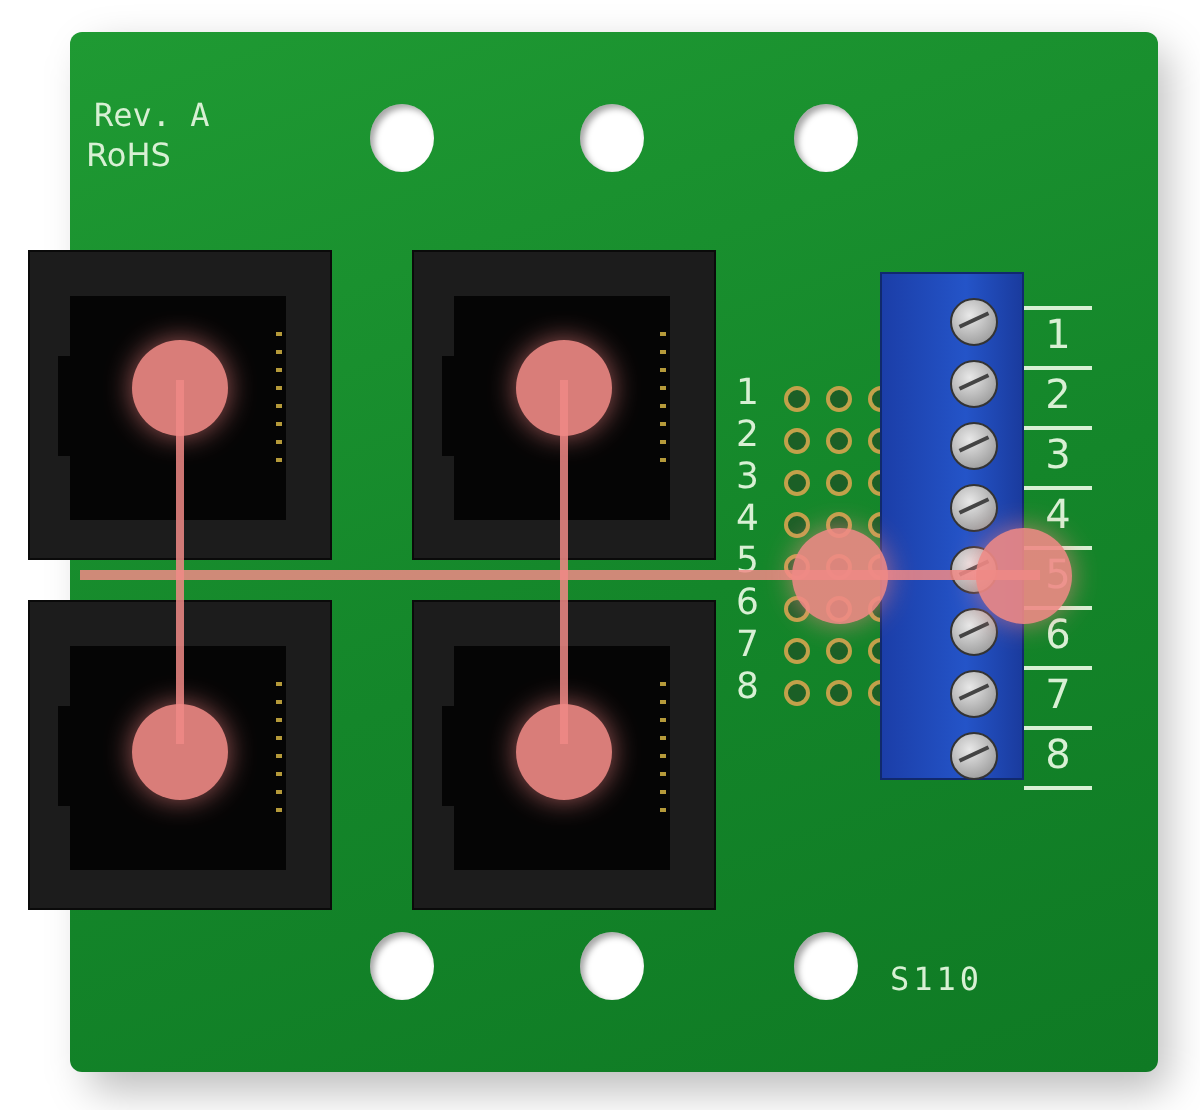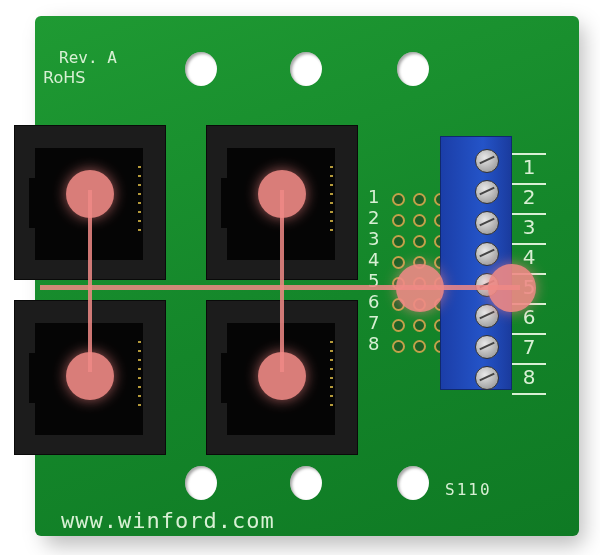--- a/index.html
+++ b/index.html
@@ -1,21 +1,21 @@
 <!DOCTYPE html>
 <html><head>
 <meta charset="utf-8">
 <style>
   html,body{margin:0;padding:0;background:#ffffff;}
   body{width:600px;height:555px;position:relative;overflow:hidden;font-family:"DejaVu Sans",sans-serif;}
   .shadow{position:absolute;left:44px;top:24px;width:540px;height:522px;border-radius:10px;background:rgba(0,0,0,0.25);filter:blur(10px);}
   .board{position:absolute;left:35px;top:16px;width:544px;height:520px;background:linear-gradient(160deg,#1f9a33 0%,#14862a 55%,#0f7a24 100%);border-radius:6px;}
   .silk{position:absolute;color:#d8f0d4;font-family:"DejaVu Sans Mono",monospace;}
   .title{left:8px;top:2px;font-size:27px;letter-spacing:0px;font-family:"DejaVu Sans",sans-serif;}
-  .rev{left:24px;top:32px;font-size:16px;}
+  .rev{left:12px;top:32px;font-size:16px;}
   .rohs{left:8px;top:52px;font-size:16px;font-family:"DejaVu Sans",sans-serif;}
   .url{left:26px;top:492px;font-size:22px;letter-spacing:1px;}
   .code{left:410px;top:464px;font-size:16px;letter-spacing:2px;}
   .hole{position:absolute;width:32px;height:34px;border-radius:50%;background:#fff;box-shadow:inset 2px 2px 3px rgba(0,0,0,0.35);}
   .jack{position:absolute;width:152px;height:155px;background:#1c1c1c;border:1px solid #0a0a0a;box-sizing:border-box;}
   .jack .cav{position:absolute;left:20px;top:22px;width:108px;height:112px;background:#050505;}
   .jack .cav::before{content:"";position:absolute;left:-6px;top:30px;width:20px;height:50px;background:#050505;}
   .jack .pins{position:absolute;right:24px;top:40px;width:3px;height:70px;background:repeating-linear-gradient(#b59a3a 0 2px,transparent 2px 9px);}
   .dot{position:absolute;width:48px;height:48px;border-radius:50%;background:#f08a86;opacity:0.9;box-shadow:0 0 14px rgba(255,140,140,0.7);}
   .line{position:absolute;background:#f08a86;opacity:0.85;}
@@ -35,21 +35,20 @@
   <div class="silk rohs">RoHS</div>
 
   <div class="hole" style="left:150px;top:36px"></div>
   <div class="hole" style="left:255px;top:36px"></div>
   <div class="hole" style="left:362px;top:36px"></div>
   <div class="hole" style="left:150px;top:450px"></div>
   <div class="hole" style="left:255px;top:450px"></div>
   <div class="hole" style="left:362px;top:450px"></div>
 
   <div class="silk code">S110</div>
-  <div class="silk url">www.winford.com</div>
 </div>
 
 <div class="jack" style="left:14px;top:125px">
     <div class="cav"></div>
     <div class="pins"></div>
   </div>
 <div class="jack" style="left:206px;top:125px">
     <div class="cav"></div>
     <div class="pins"></div>
   </div>

